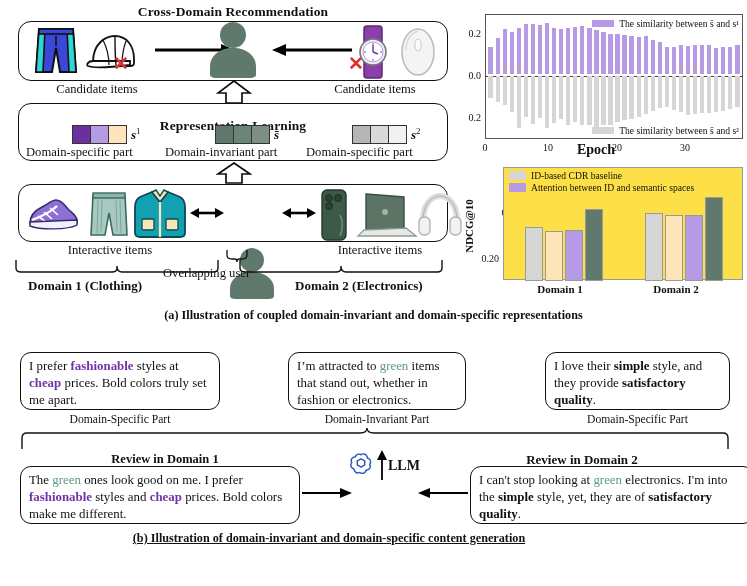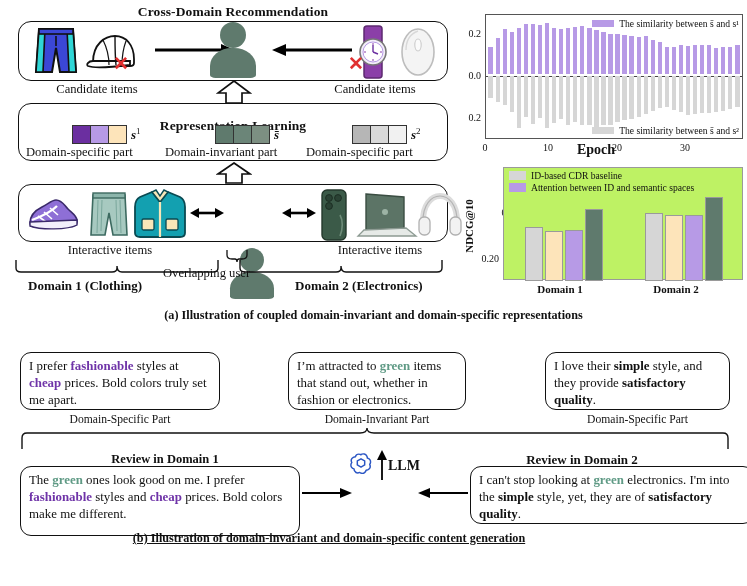--- a/index.html
+++ b/index.html
@@ -25,25 +25,25 @@
   .person .body{position:absolute;background:#5f7a6d;border-radius:48% 48% 12% 12%/ 60% 60% 10% 10%;}
 
   
   .vecrow{display:flex;align-items:center;}
   .cell{width:19px;height:19px;border:1px solid #333;box-sizing:border-box;margin-right:-1px;}
 
   
   .bubble{border:1.5px solid #111;border-radius:11px;background:#fff;box-sizing:border-box;
           padding:5px 8px;font-size:12.9px;line-height:1.30;}
   .pur{color:#6f34a8;font-weight:bold;}
-  .grn{color:#5f9a85;font-weight:bold;}
+  .grn{color:#5f9a85;font-weight:normal;}
   .blk{font-weight:bold;color:#111;}
 
   
-  .chartbox{background:#bef264;border:1px solid #9a9a9a;box-sizing:border-box;position:relative;}
+  .chartbox{background:#fde047;border:1px solid #9a9a9a;box-sizing:border-box;position:relative;}
   .ytick{position:absolute;font-size:10px;text-align:right;color:#111;}
   .xtick{position:absolute;font-size:10px;text-align:center;color:#111;}
   .axlabel{font-size:14px;font-weight:bold;}
   .legline{display:flex;align-items:center;margin-bottom:1px;}
   .legswatch{width:22px;height:7px;margin-right:5px;flex:none;}
   .legtxt{font-size:9.6px;white-space:nowrap;}
   .swq{width:17px;height:9px;margin-right:5px;flex:none;border:0;}
 
   .xmark{color:#e03030;font-weight:bold;font-size:19px;line-height:1;
          font-family:"Liberation Sans",sans-serif;}
@@ -424,21 +424,21 @@
 
 <div class="abs" style="left:20px;top:428px;">
   <svg width="710" height="22" viewBox="0 0 710 22">
     <path d="M2 21 L2 10 Q2 5 7 5 L340 5 Q347 5 347 0 Q347 5 354 5 L703 5 Q708 5 708 10 L708 21" fill="none" stroke="#111" stroke-width="1.4"></path>
   </svg>
 </div>
 
 <div class="abs caption ctr" style="left:20px;top:452px;width:290px;font-size:12.5px;">Review in Domain 1</div>
 <div class="abs caption ctr" style="left:432px;top:452px;width:300px;font-size:13px;">Review in Domain 2</div>
 
-<div class="abs bubble" style="left:20px;top:466px;width:280px;height:70px;">
+<div class="abs bubble" style="left:20px;top:466px;width:280px;height:58px;">
   <span id="rev-0"><span>The </span><span class="grn">green</span><span> ones look good on me. I prefer </span><span class="pur">fashionable</span><span> styles and </span><span class="pur">cheap</span><span> prices. Bold colors make me different.</span></span>
 </div>
 <div class="abs bubble" style="left:470px;top:466px;width:284px;height:58px;">
   <span id="rev-1"><span>I can't stop looking at </span><span class="grn">green</span><span> electronics. I'm into the </span><span class="blk">simple</span><span> style, yet, they are of </span><span class="blk">satisfactory quality</span><span>.</span></span>
 </div>
 
 <div class="abs" style="left:302px;top:486px;">
   <svg width="50" height="14" viewBox="0 0 50 14">
     <line x1="0" y1="7" x2="40" y2="7" stroke="#000" stroke-width="2.2"></line>
     <polygon points="50,7 38,2 38,12" fill="#000"></polygon>

